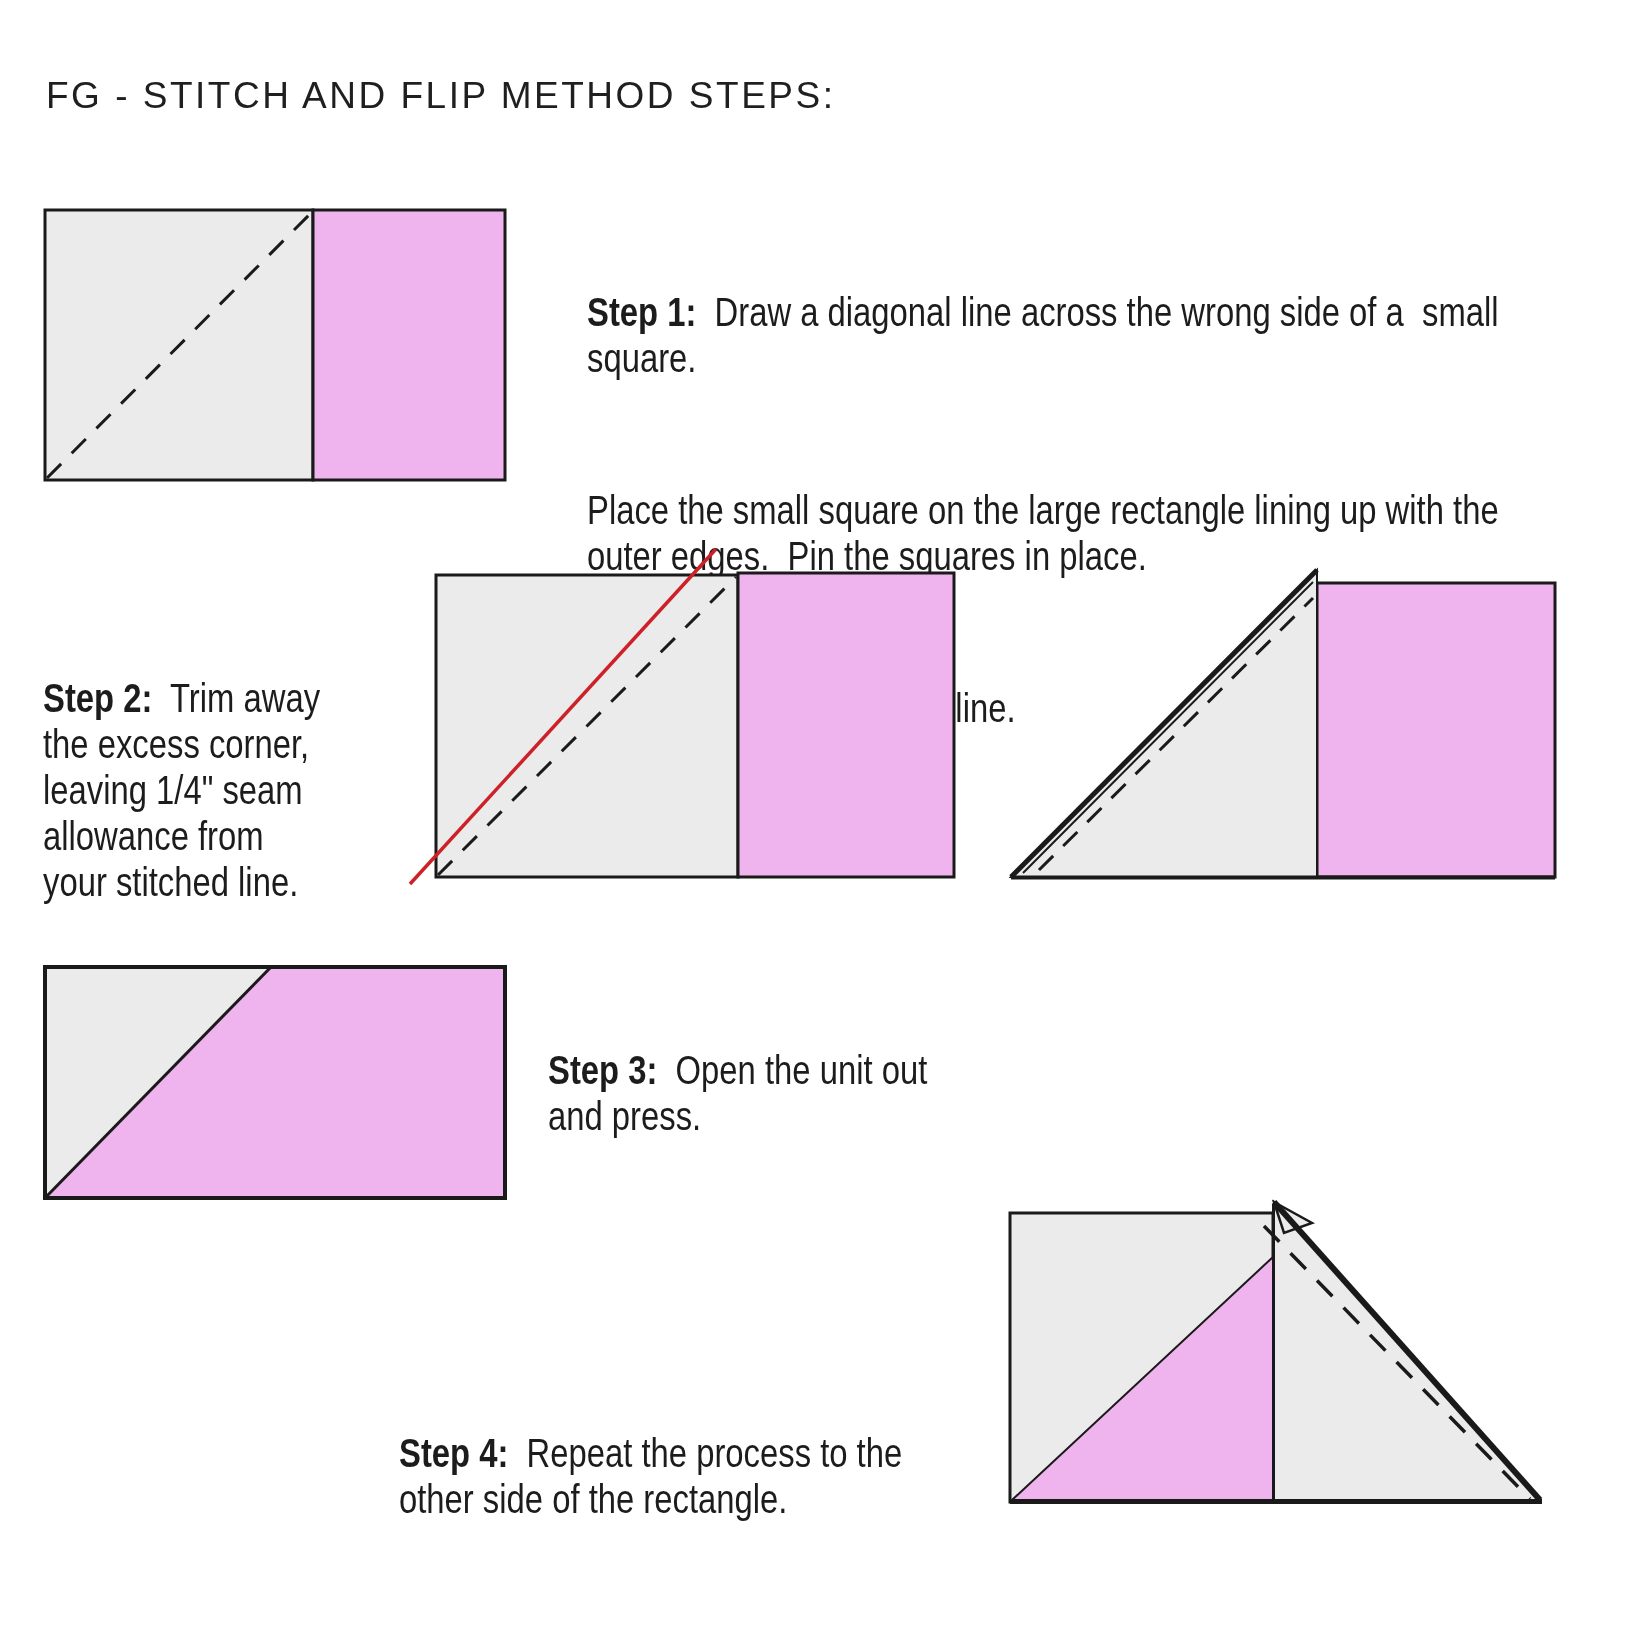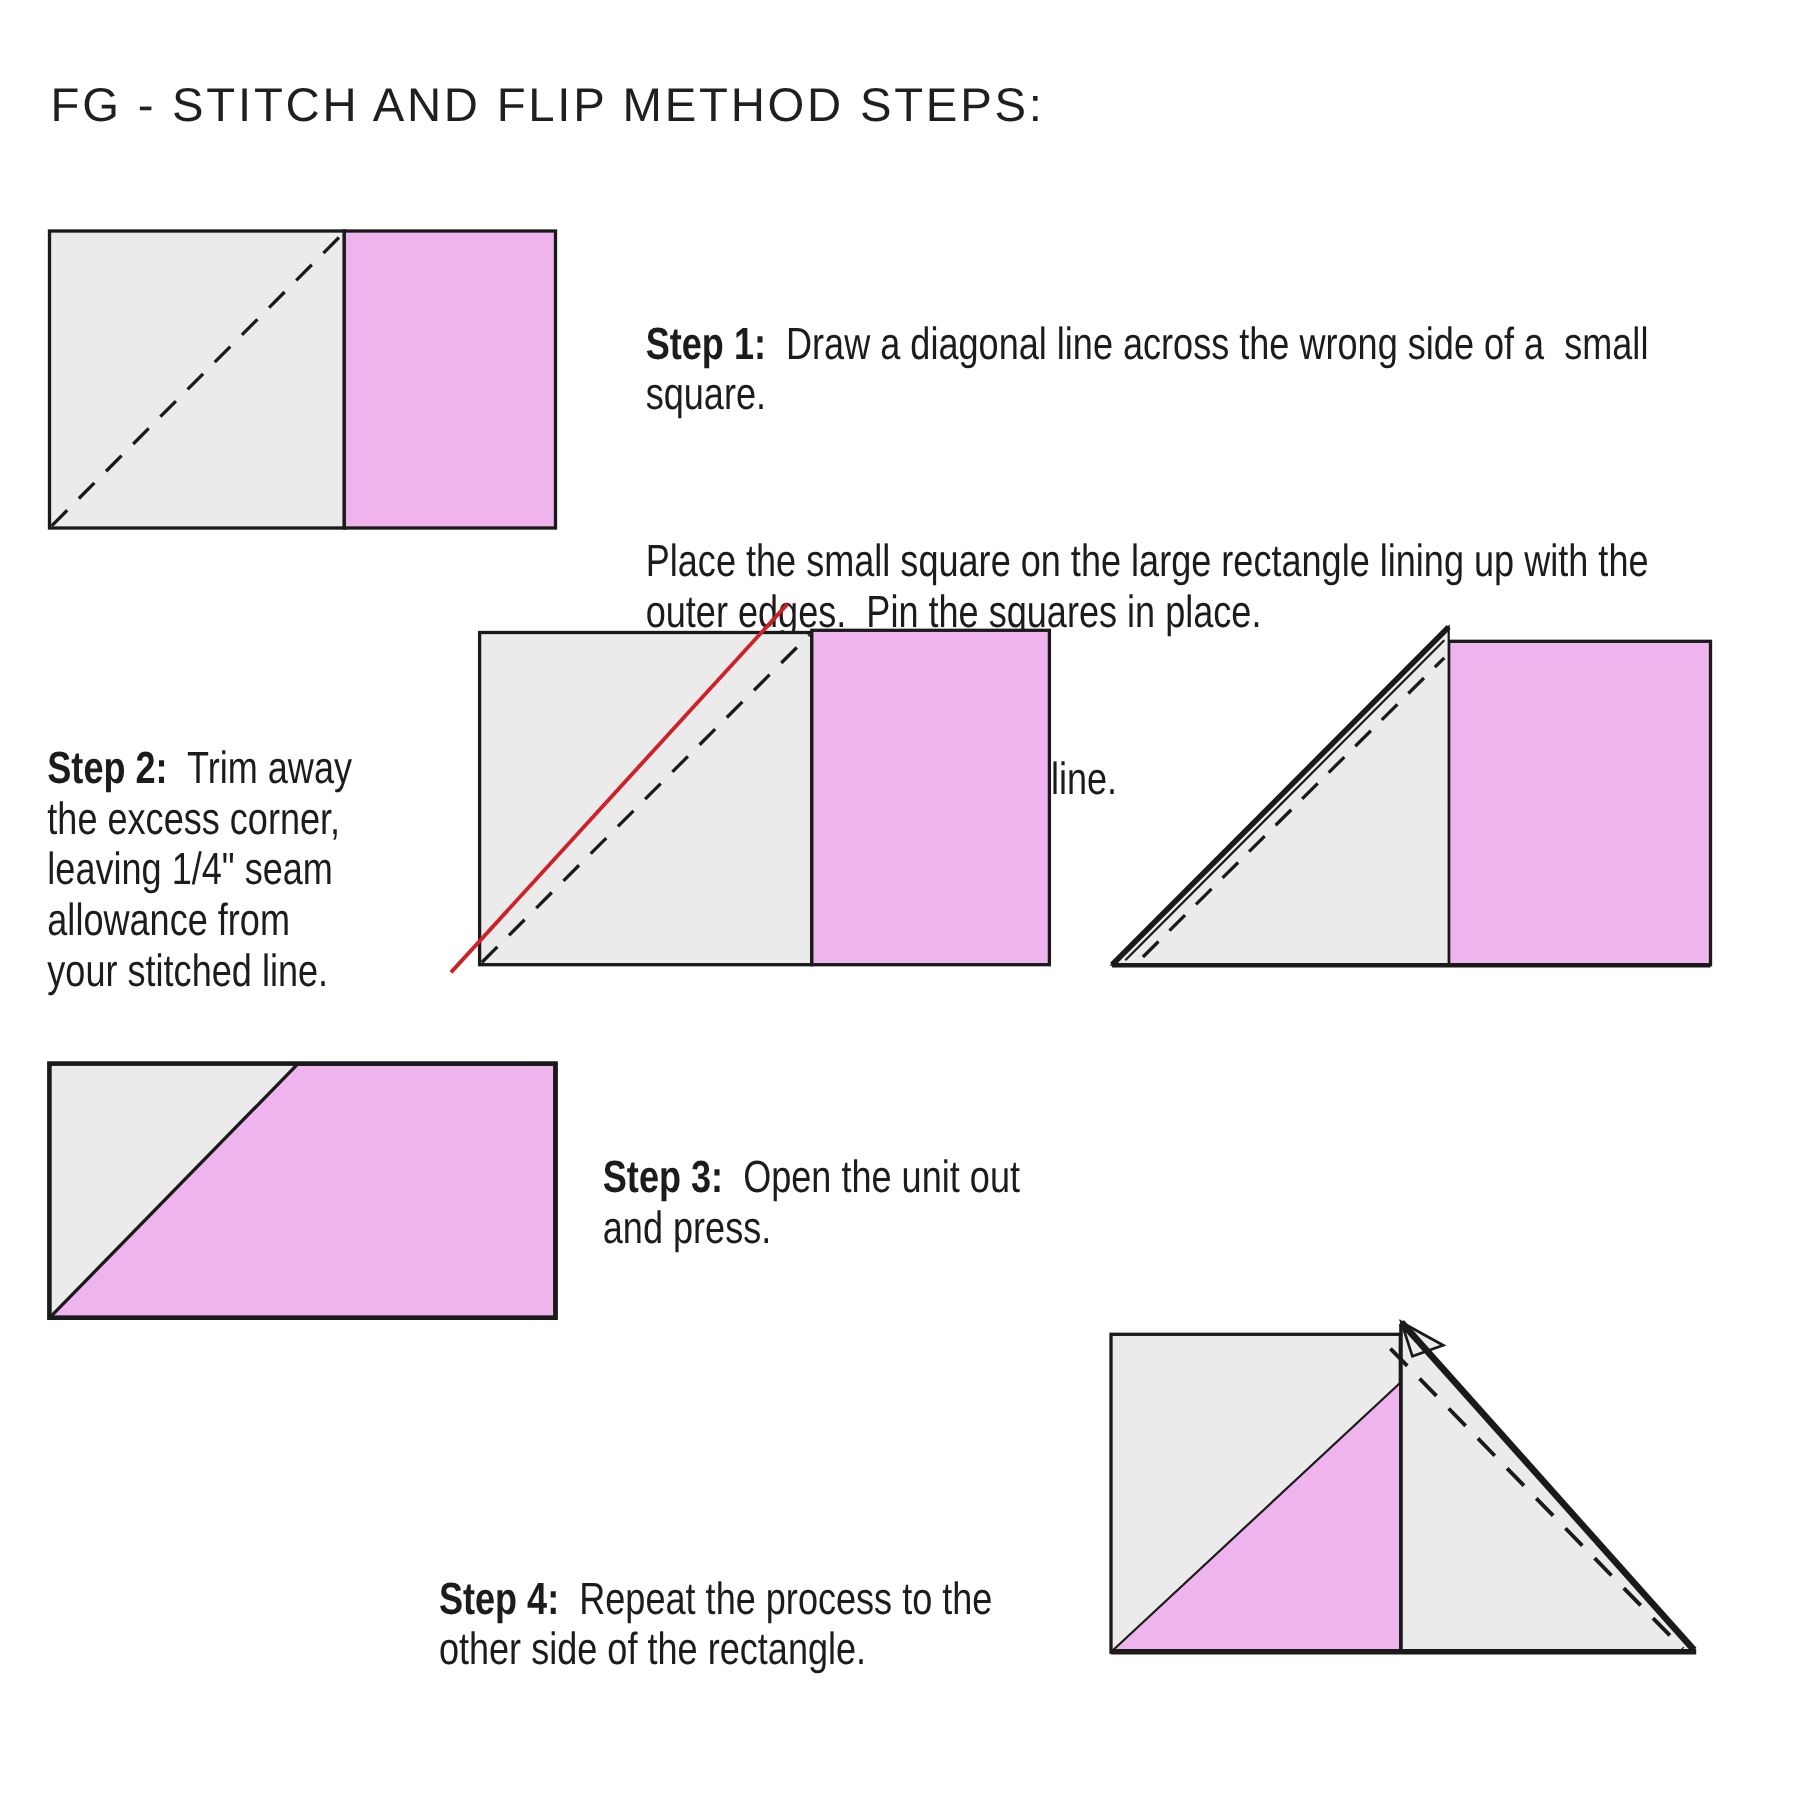--- a/index.html
+++ b/index.html
@@ -12,21 +12,21 @@
   }
   html,body{margin:0;padding:0;}
   body{
     width:1646px;height:1646px;position:relative;overflow:hidden;
     background:var(--page_bg);
     font-family:"Liberation Sans",sans-serif;
   }
   .abs{position:absolute;}
   .title{
     left:46px;top:73px;
-    font-size:43px;line-height:46px;letter-spacing:2.5px;
+    font-size:37px;line-height:46px;letter-spacing:2.5px;
     color:#1f1f1f;white-space:pre;font-weight:400;
   }
   .txt{
     font-size:41px;line-height:46px;color:var(--text_color);
     transform:scaleX(0.8);transform-origin:0 0;
     white-space:pre;
   }
   .txt p{margin:0 0 14px 0;padding:0;}
   .txt p:last-child{margin-bottom:0;}
   .txt b{font-weight:700;}

